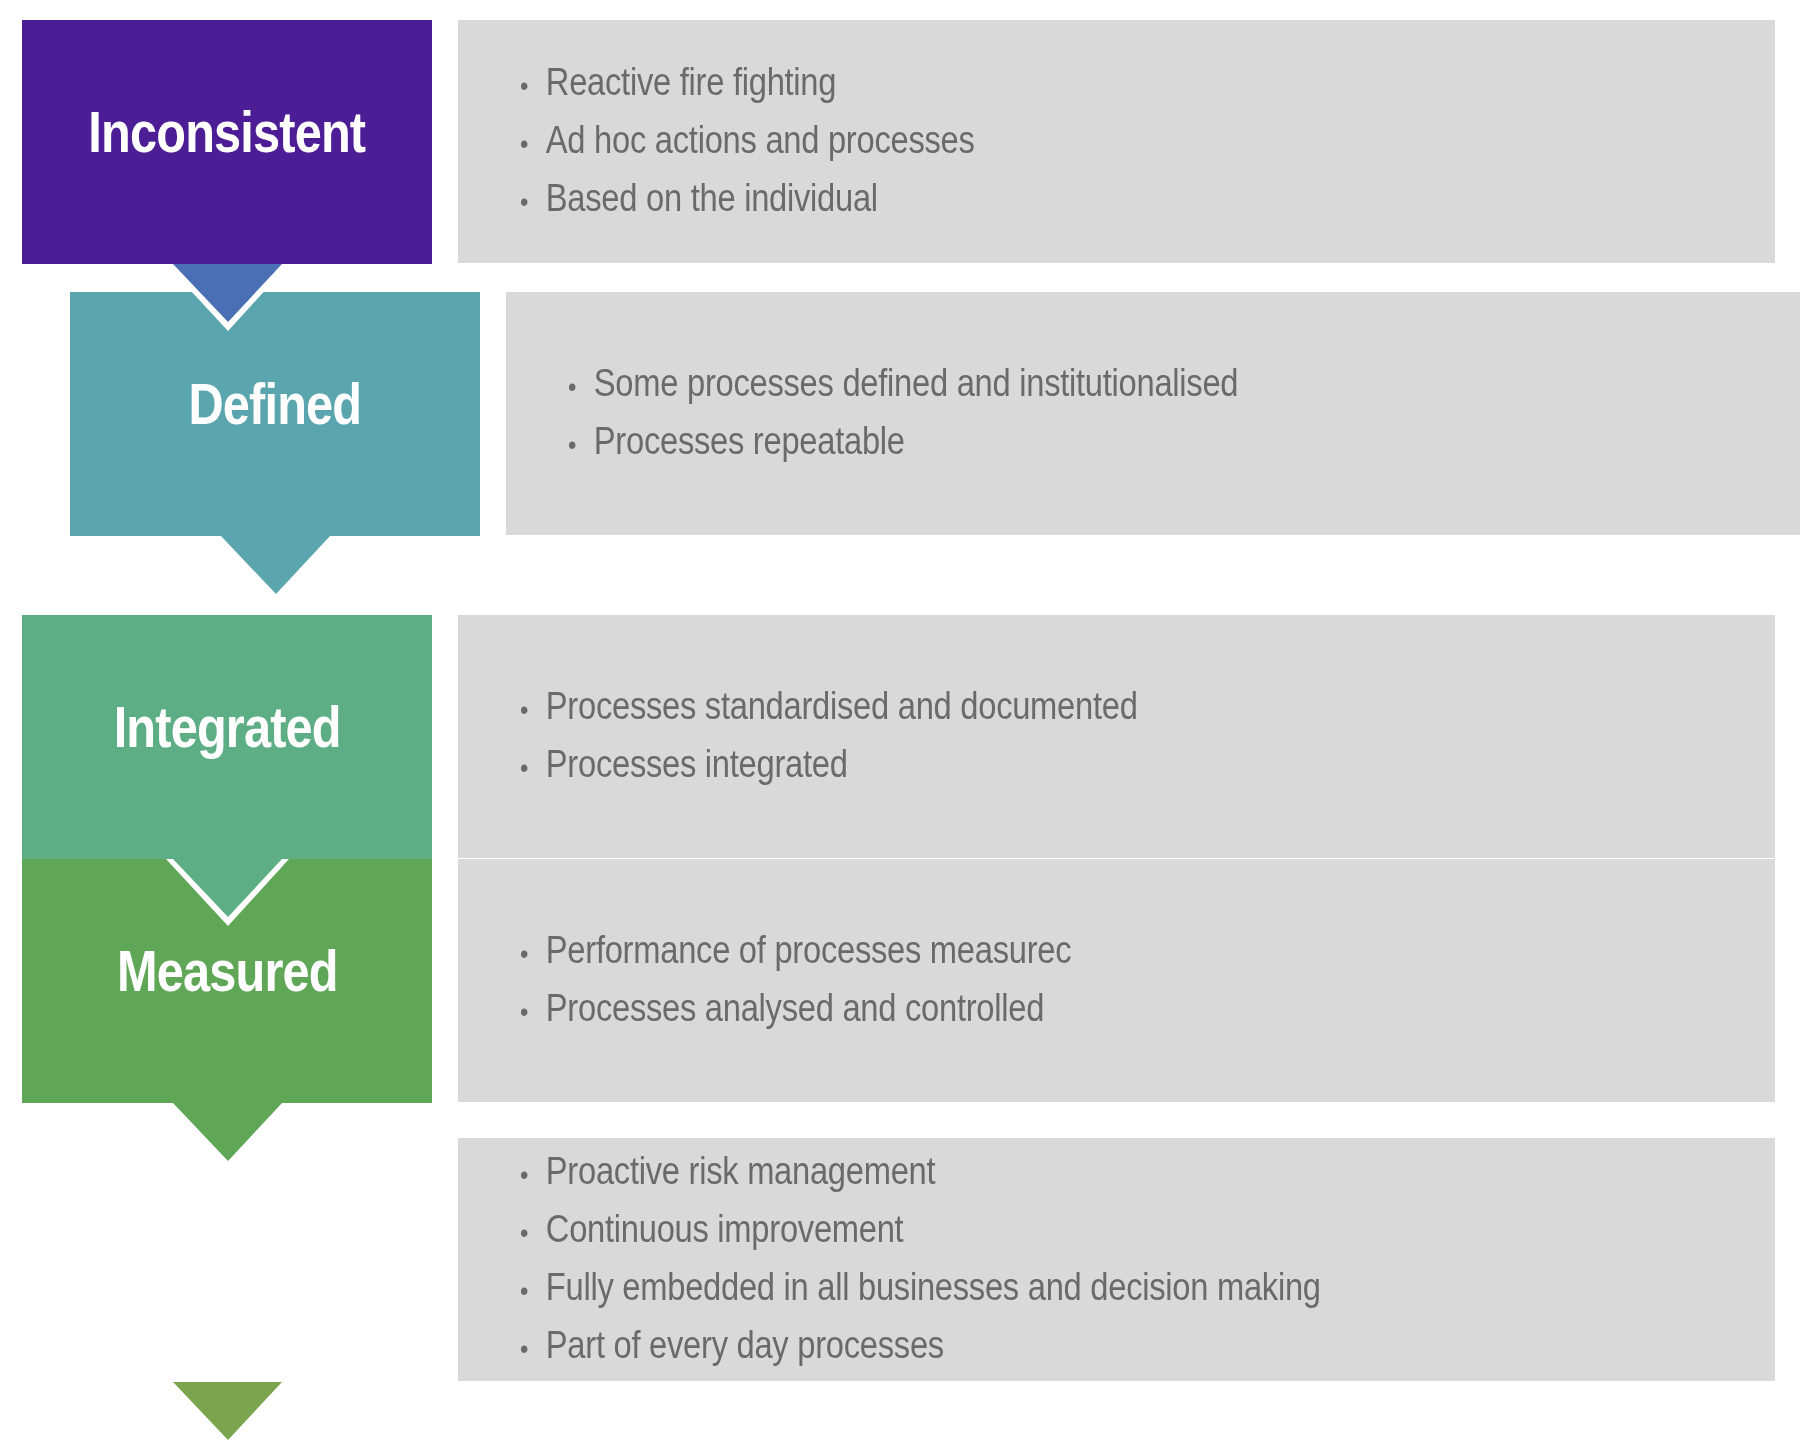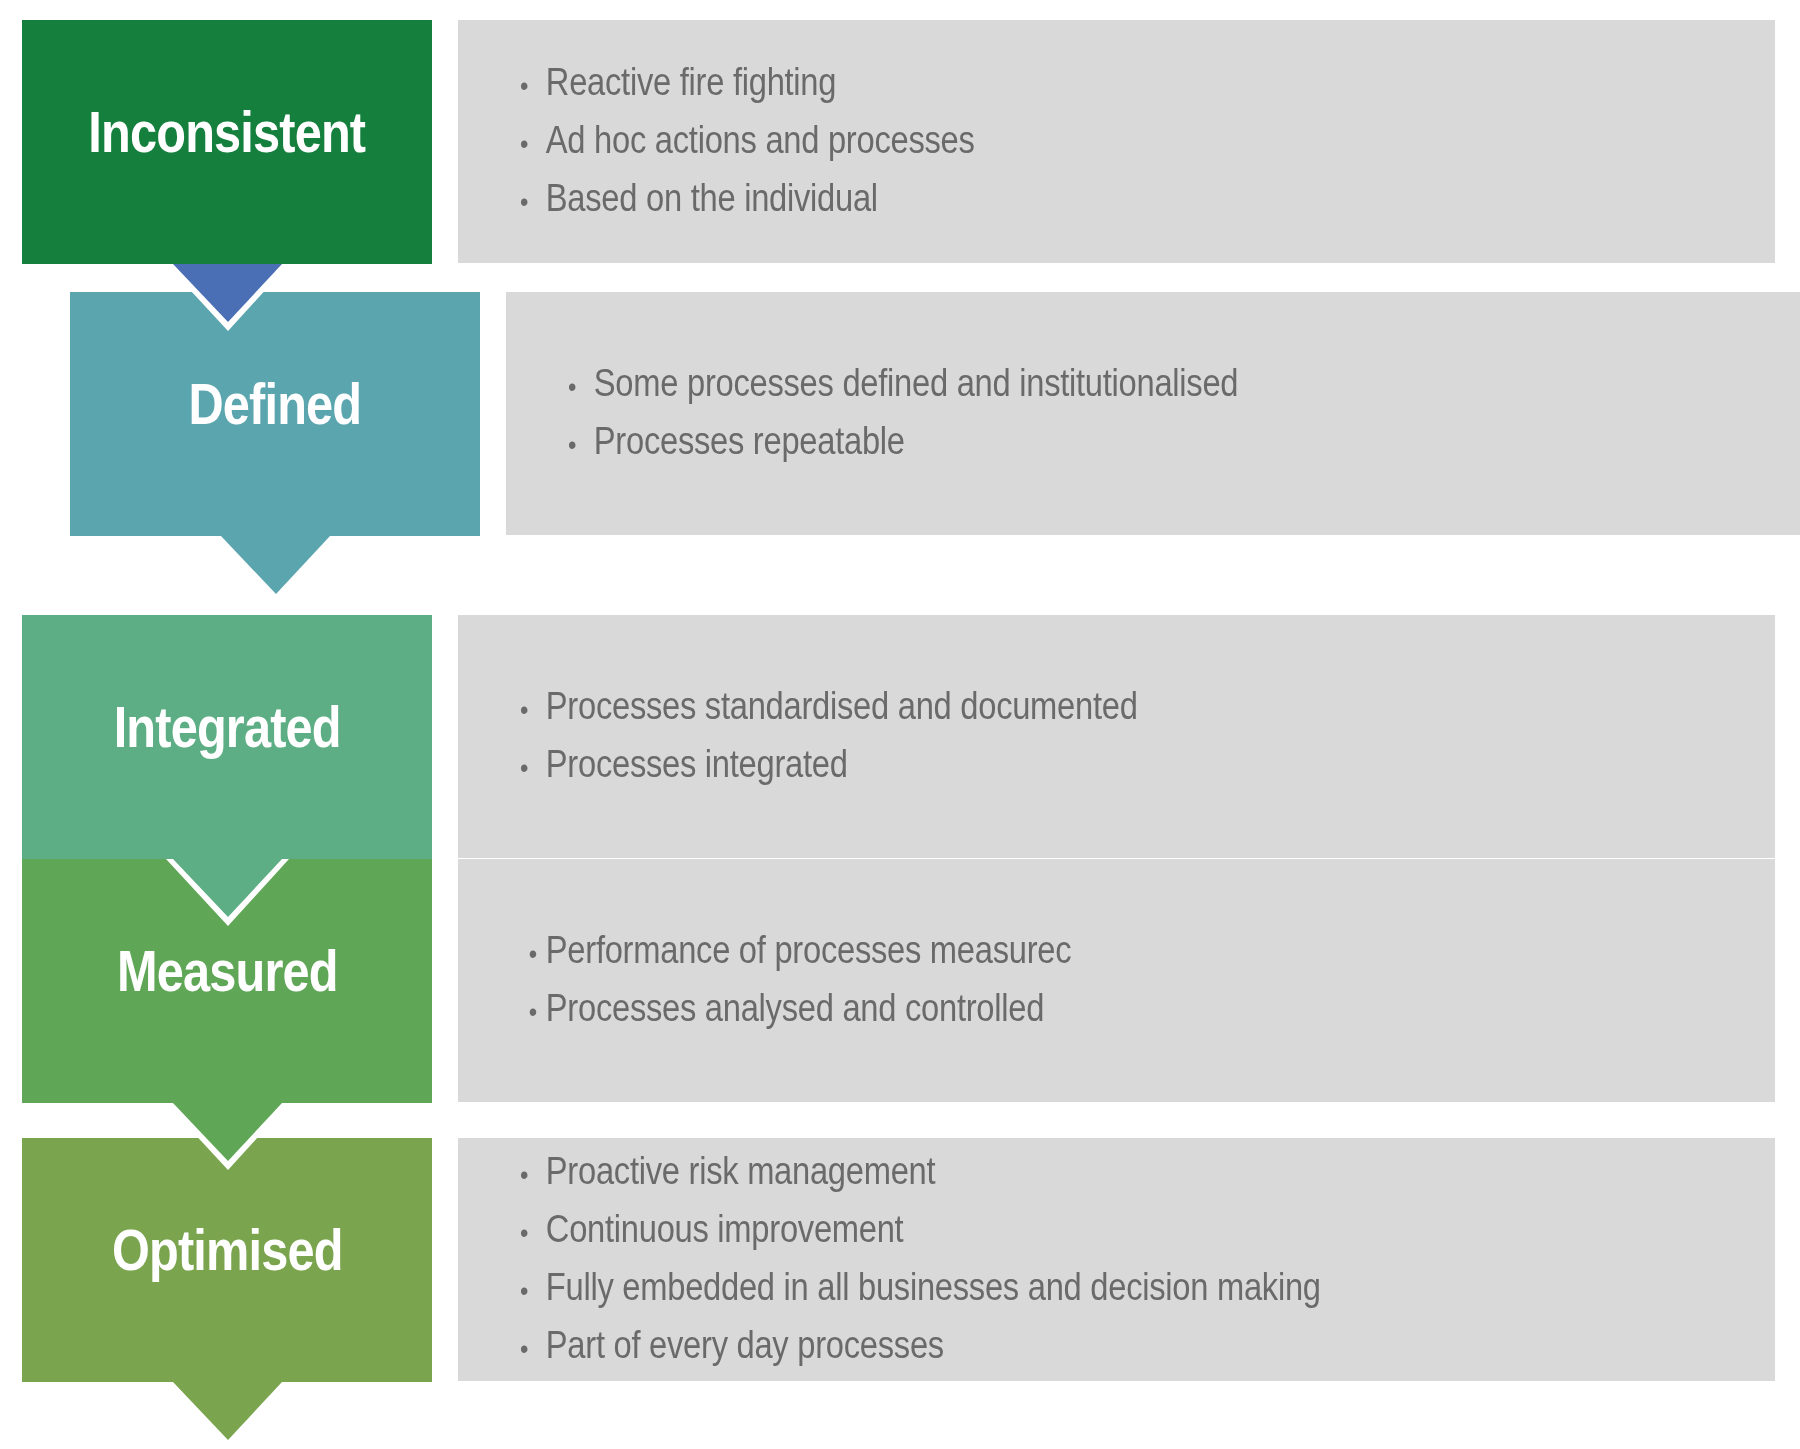--- a/index.html
+++ b/index.html
@@ -7,21 +7,21 @@
     position:relative;
     width:1800px; height:1449px;
     background:#ffffff;
     font-family:"Liberation Sans", sans-serif;
     overflow:hidden;
   }
   .row { position:absolute; left:0; width:1800px; height:244px; }
   .r0 { top:20px; }
   .r1 { top:292px;margin-left:48px; }
   .r2 { top:579px;margin-top:36px; }
-  .r3 { top:859px;text-align:center; }
+  .r3 { top:859px; }
   .r4 { top:1138px; }
 
   .stage-box {
     position:absolute; left:22px; top:0;
     width:410px; height:244px;
     display:flex; align-items:center; justify-content:center;
     padding-bottom:22px; box-sizing:border-box;
   }
   .stage-label {
     color:#ffffff;
@@ -64,21 +64,21 @@
     font-size:28px;
     color:#6a6a6a;
   }
 </style>
 </head>
 <body>
 
 <div class="canvas">
 
   <div class="row r0">
-    <div class="stage-box" style="background-color: #15803d;">
+    <div class="stage-box" style="background-color: #4c1d95;">
       <span class="stage-label">Inconsistent</span>
     </div>
     <svg class="arrow-svg" viewBox="0 0 410 70">
       <polygon points="144,0 267,0 206,67" fill="#ffffff"></polygon>
       <polygon points="151,0 260,0 206,58" style="fill: rgb(74, 111, 181);"></polygon>
     </svg>
     <div class="panel">
       <ul class="bullets">
         <li>
             <span class="marker">•</span>
@@ -156,23 +156,20 @@
           </li>
         <li>
             <span class="marker">•</span>
             <span>Processes analysed and controlled</span>
           </li>
       </ul>
     </div>
   </div>
 
   <div class="row r4">
-    <div class="stage-box" style="background-color: rgb(122, 164, 77);">
-      <span class="stage-label">Optimised</span>
-    </div>
     <svg class="arrow-svg" viewBox="0 0 410 70">
       <polygon points="144,0 267,0 206,67" fill="#ffffff"></polygon>
       <polygon points="151,0 260,0 206,58" style="fill: rgb(122, 164, 77);"></polygon>
     </svg>
     <div class="panel">
       <ul class="bullets">
         <li>
             <span class="marker">•</span>
             <span>Proactive risk management</span>
           </li>

